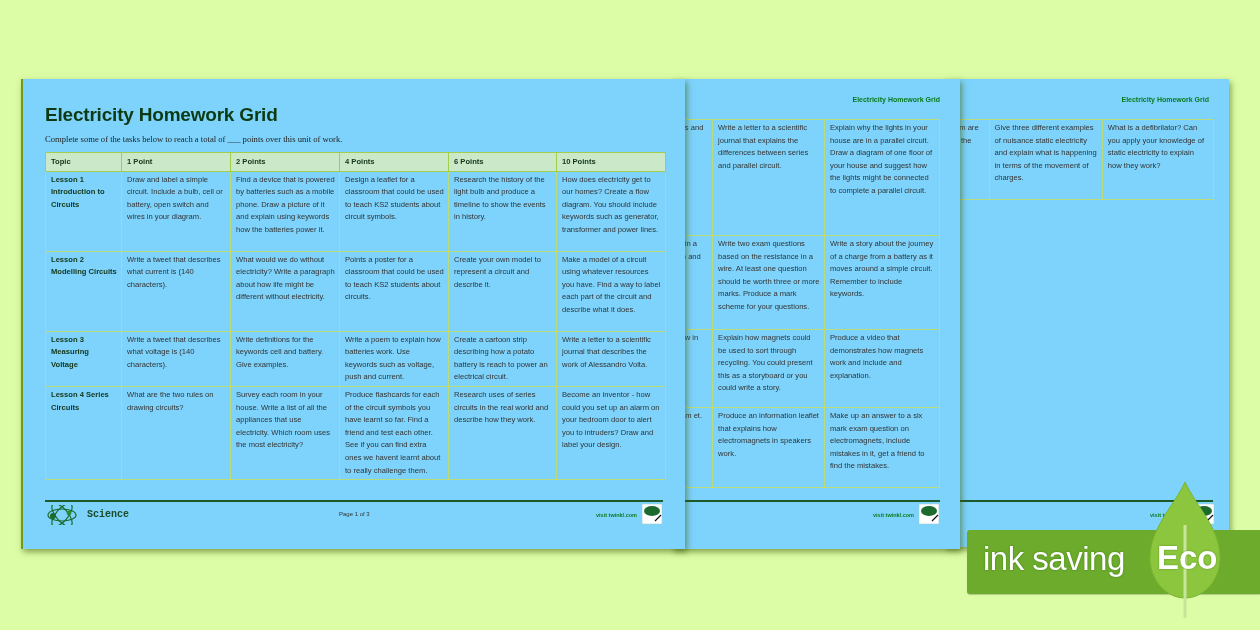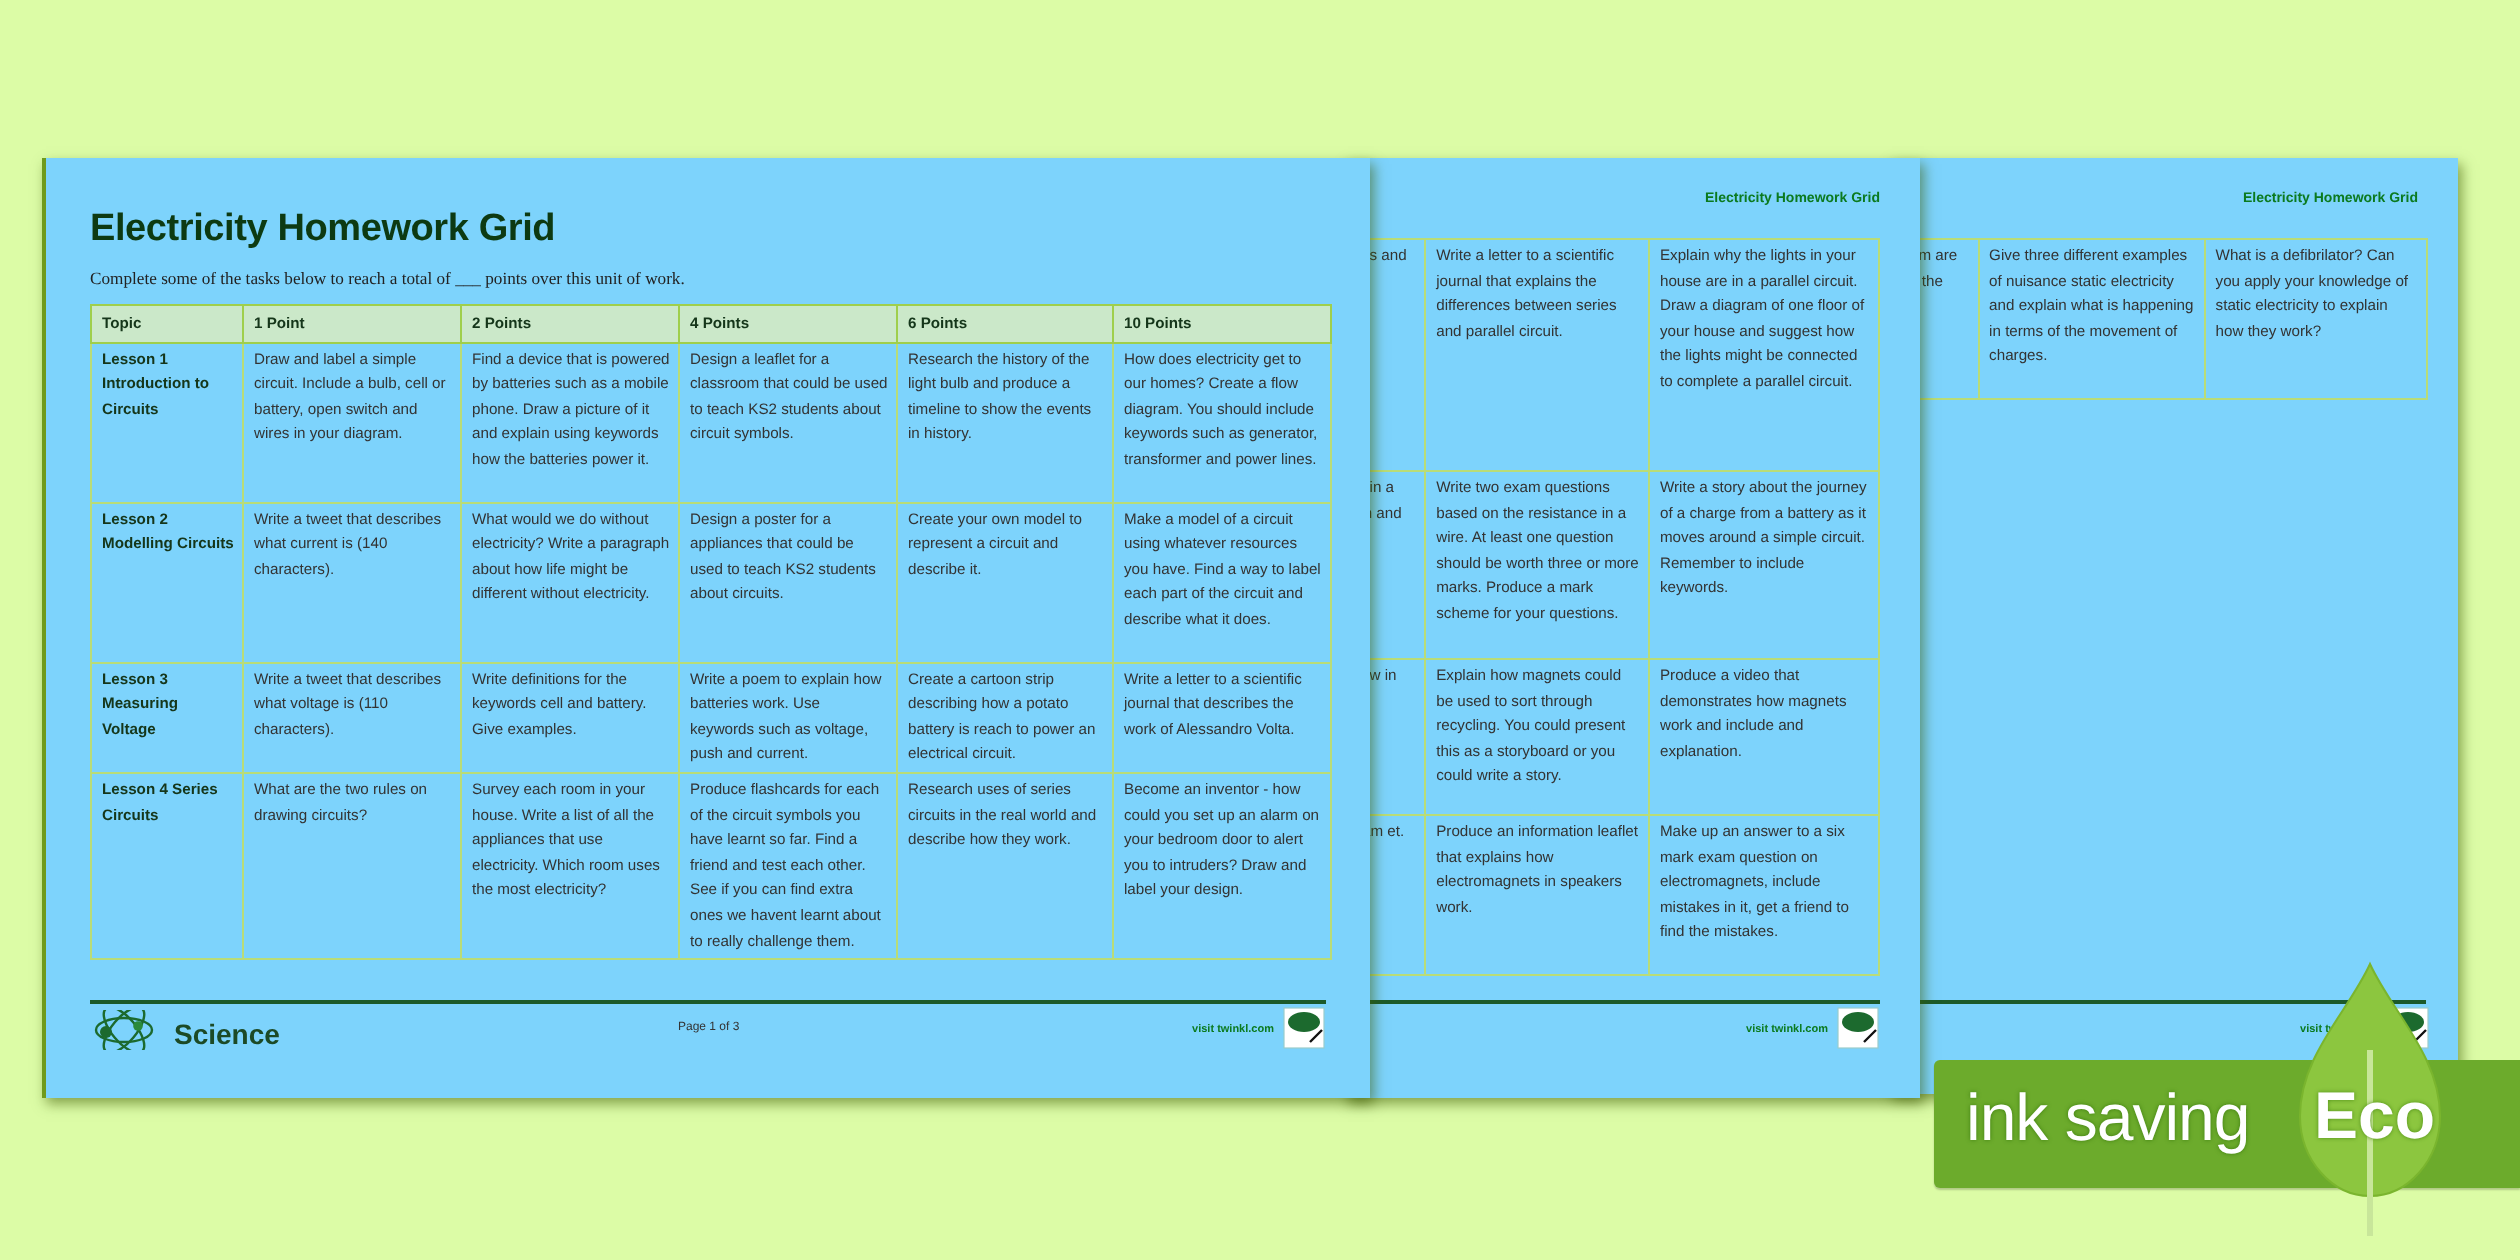--- a/index.html
+++ b/index.html
@@ -67,22 +67,22 @@
   }
   .page1 .footer-line { left: 22px; right: 22px; top: 421px; }
   .page2 .footer-line { left: 0; right: 20px; top: 421px; }
   .page3 .footer-line { left: 0; right: 16px; top: 421px; }
 
   .science-logo {
     position: absolute; left: 22px; top: 426px; width: 34px; height: 20px;
   }
   .science-label {
     position: absolute; left: 64px; top: 430px;
-    font-family: Liberation Sans, sans-serif;
-    font-weight: bold; font-size: 14px; color: #1c4a26;
+    font-family: Liberation Mono, monospace;
+    font-weight: bold; font-size: 10px; color: #1c4a26;
   }
   .page-num {
     position: absolute; left: 316px; top: 432px;
     font-size: 6px; color: #333;
     font-family: "Liberation Sans", sans-serif;
   }
   .visit {
     position: absolute; top: 433px;
     font-size: 5.5px; font-weight: bold; color: #0b7a1f;
     font-family: "Liberation Sans", sans-serif;
@@ -217,27 +217,27 @@
       <td>Draw and label a simple circuit. Include a bulb, cell or battery, open switch and wires in your diagram.</td>
       <td>Find a device that is powered by batteries such as a mobile phone. Draw a picture of it and explain using keywords how the batteries power it.</td>
       <td>Design a leaflet for a classroom that could be used to teach KS2 students about circuit symbols.</td>
       <td>Research the history of the light bulb and produce a timeline to show the events in history.</td>
       <td>How does electricity get to our homes? Create a flow diagram. You should include keywords such as generator, transformer and power lines.</td>
     </tr>
     <tr style="height:80px">
       <td class="topic">Lesson 2 Modelling Circuits</td>
       <td>Write a tweet that describes what current is (140 characters).</td>
       <td>What would we do without electricity? Write a paragraph about how life might be different without electricity.</td>
-      <td>Design a poster for a appliances that could be used to teach KS2 students about circuits.</td>
+      <td>Points a poster for a classroom that could be used to teach KS2 students about circuits.</td>
       <td>Create your own model to represent a circuit and describe it.</td>
       <td>Make a model of a circuit using whatever resources you have. Find a way to label each part of the circuit and describe what it does.</td>
     </tr>
     <tr style="height:55px">
       <td class="topic">Lesson 3 Measuring Voltage</td>
-      <td>Write a tweet that describes what voltage is (110 characters).</td>
+      <td>Write a tweet that describes what voltage is (140 characters).</td>
       <td>Write definitions for the keywords cell and battery. Give examples.</td>
       <td>Write a poem to explain how batteries work. Use keywords such as voltage, push and current.</td>
       <td>Create a cartoon strip describing how a potato battery is reach to power an electrical circuit.</td>
       <td>Write a letter to a scientific journal that describes the work of Alessandro Volta.</td>
     </tr>
     <tr style="height:92px">
       <td class="topic">Lesson 4 Series Circuits</td>
       <td>What are the two rules on drawing circuits?</td>
       <td>Survey each room in your house. Write a list of all the appliances that use electricity. Which room uses the most electricity?</td>
       <td>Produce flashcards for each of the circuit symbols you have learnt so far. Find a friend and test each other. See if you can find extra ones we havent learnt about  to really challenge them.</td>

